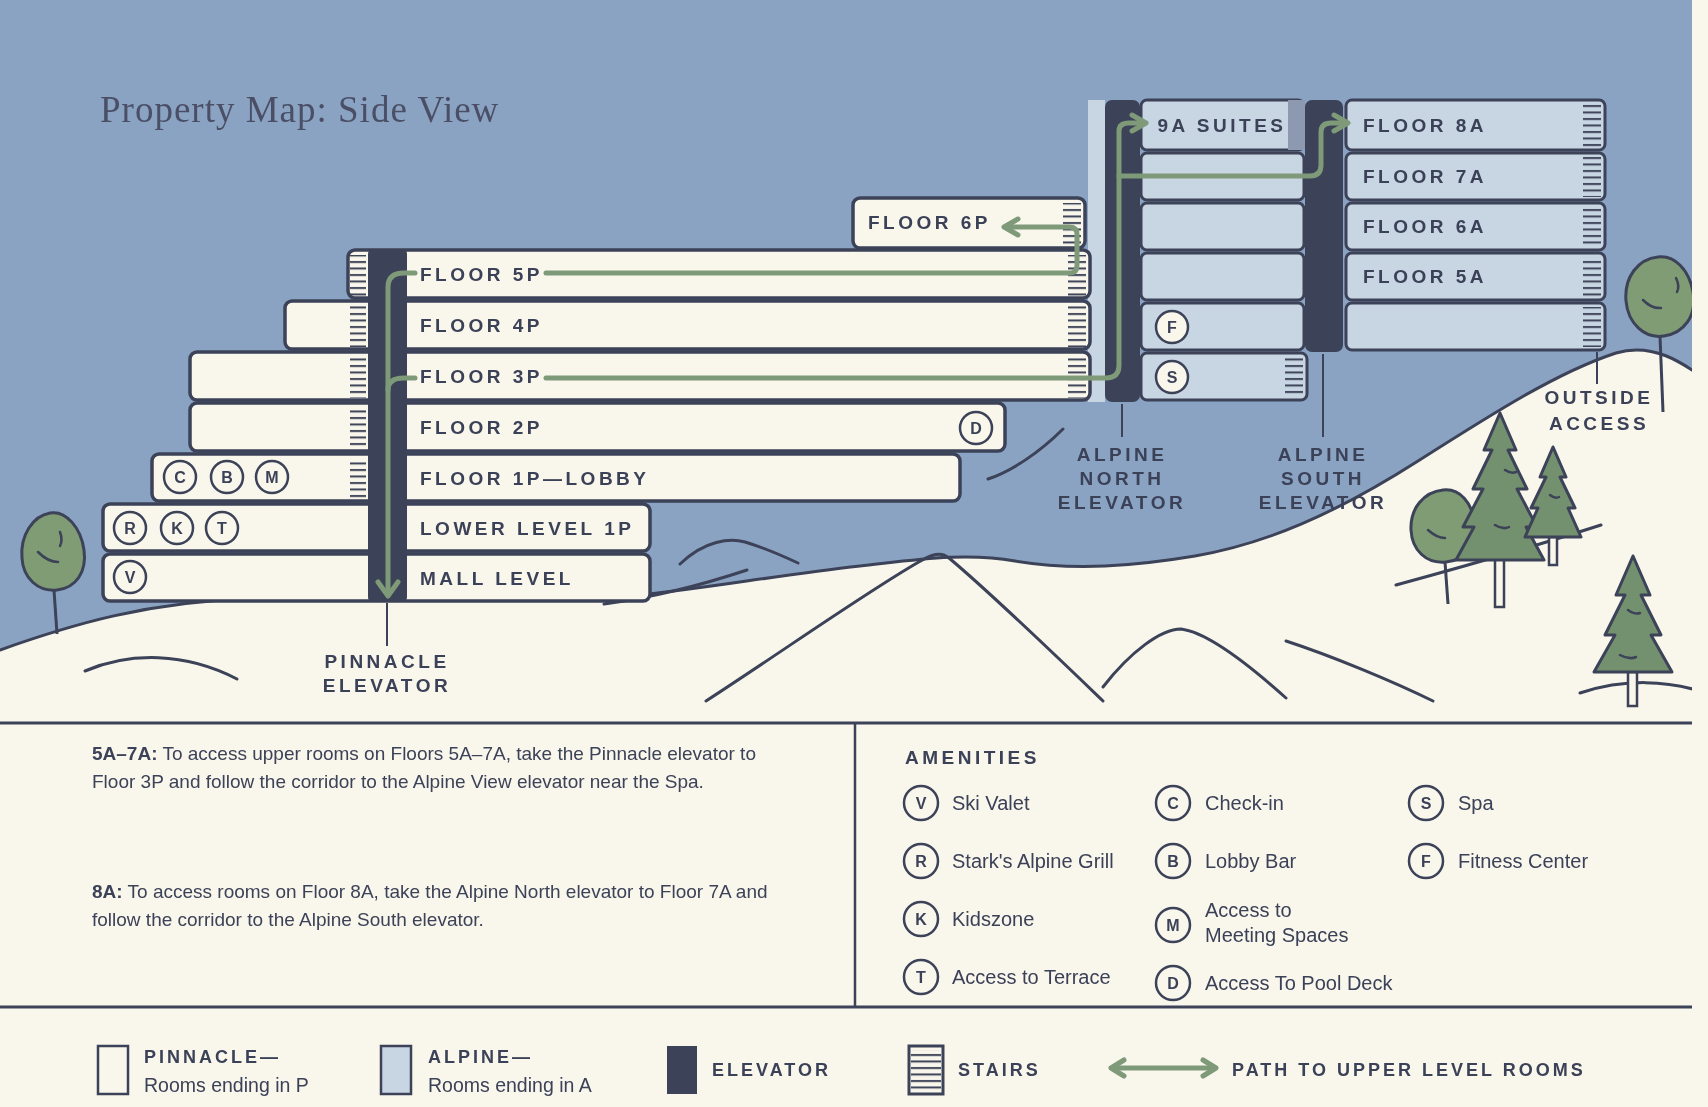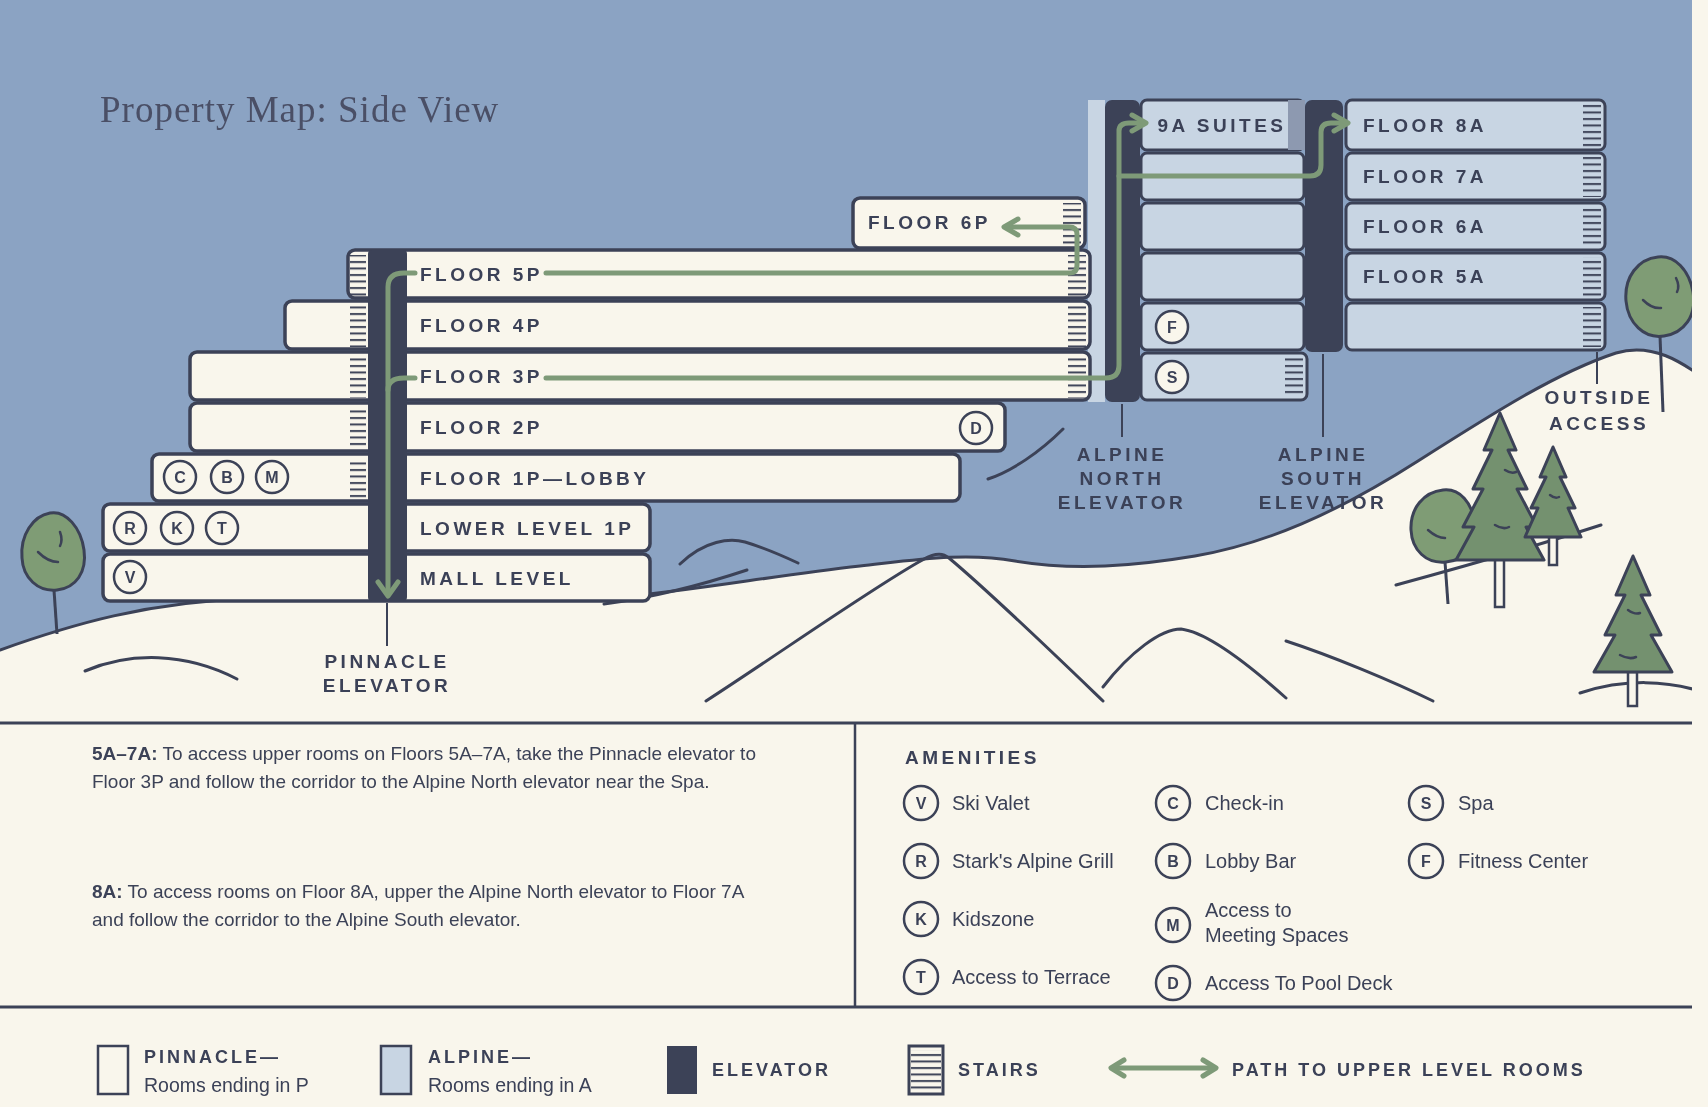--- a/index.html
+++ b/index.html
@@ -290,15 +290,15 @@
     <text class="capS" x="958" y="1076">STAIRS</text>
     <g stroke="#7e9a78" stroke-width="5" fill="none" stroke-linecap="round" stroke-linejoin="round">
       <path d="M 1113,1068 L 1214,1068"></path>
       <path d="M 1124,1060 L 1111,1068 L 1124,1076"></path>
       <path d="M 1203,1060 L 1216,1068 L 1203,1076"></path>
     </g>
     <text class="capS" x="1232" y="1076">PATH TO UPPER LEVEL ROOMS</text>
   </g>
 </svg>
 
-<div class="note" style="left:92px;top:740px;"><b>5A–7A:</b> <span>To access upper rooms on Floors 5A–7A, take the Pinnacle elevator to Floor 3P and follow the corridor to the Alpine North elevator near the Spa.</span></div>
-<div class="note" style="left:92px;top:878px;"><b>8A:</b> <span>To access rooms on Floor 8A, upper the Alpine North elevator to Floor 7A and follow the corridor to the Alpine South elevator.</span></div>
+<div class="note" style="left:92px;top:740px;"><b>5A–7A:</b> <span>To access upper rooms on Floors 5A–7A, take the Pinnacle elevator to Floor 3P and follow the corridor to the Alpine View elevator near the Spa.</span></div>
+<div class="note" style="left:92px;top:878px;"><b>8A:</b> <span>To access rooms on Floor 8A, take the Alpine North elevator to Floor 7A and follow the corridor to the Alpine South elevator.</span></div>
 </div>
 
 </body></html>

